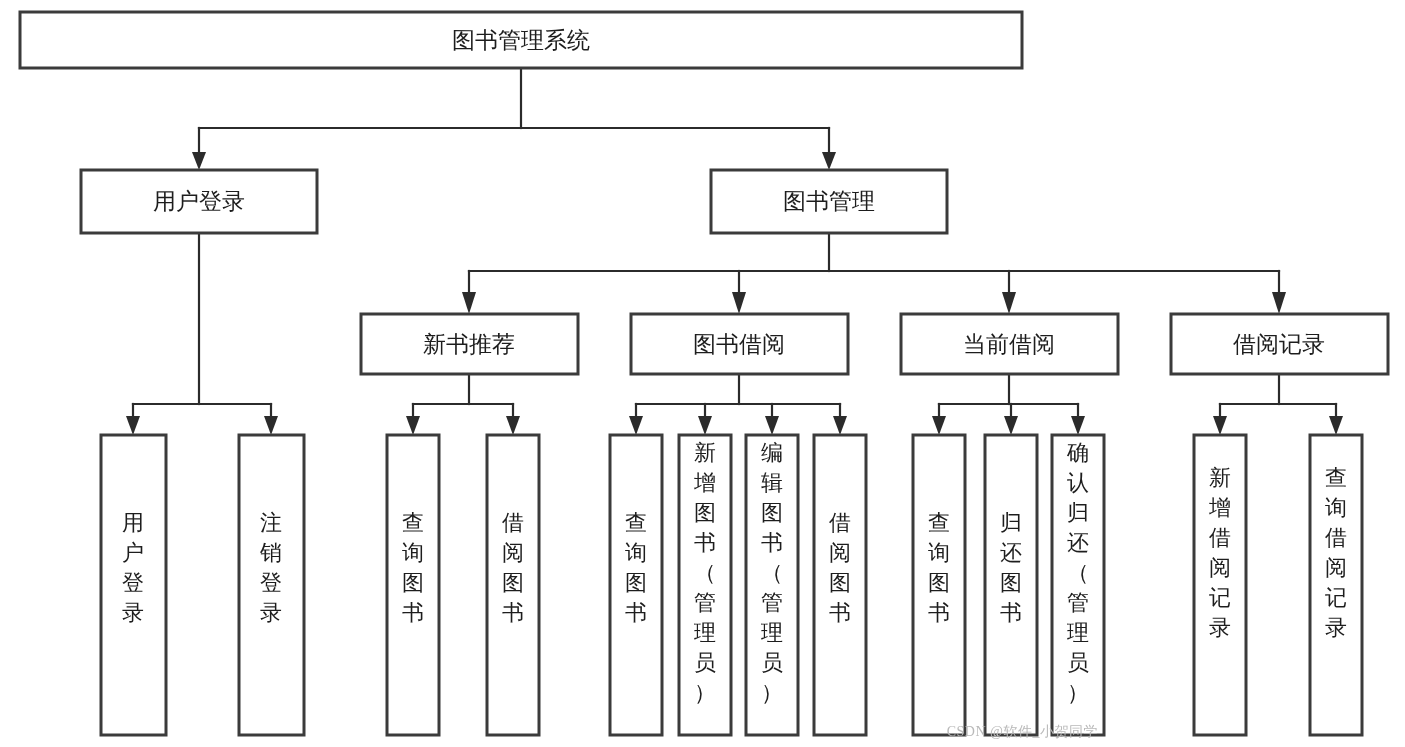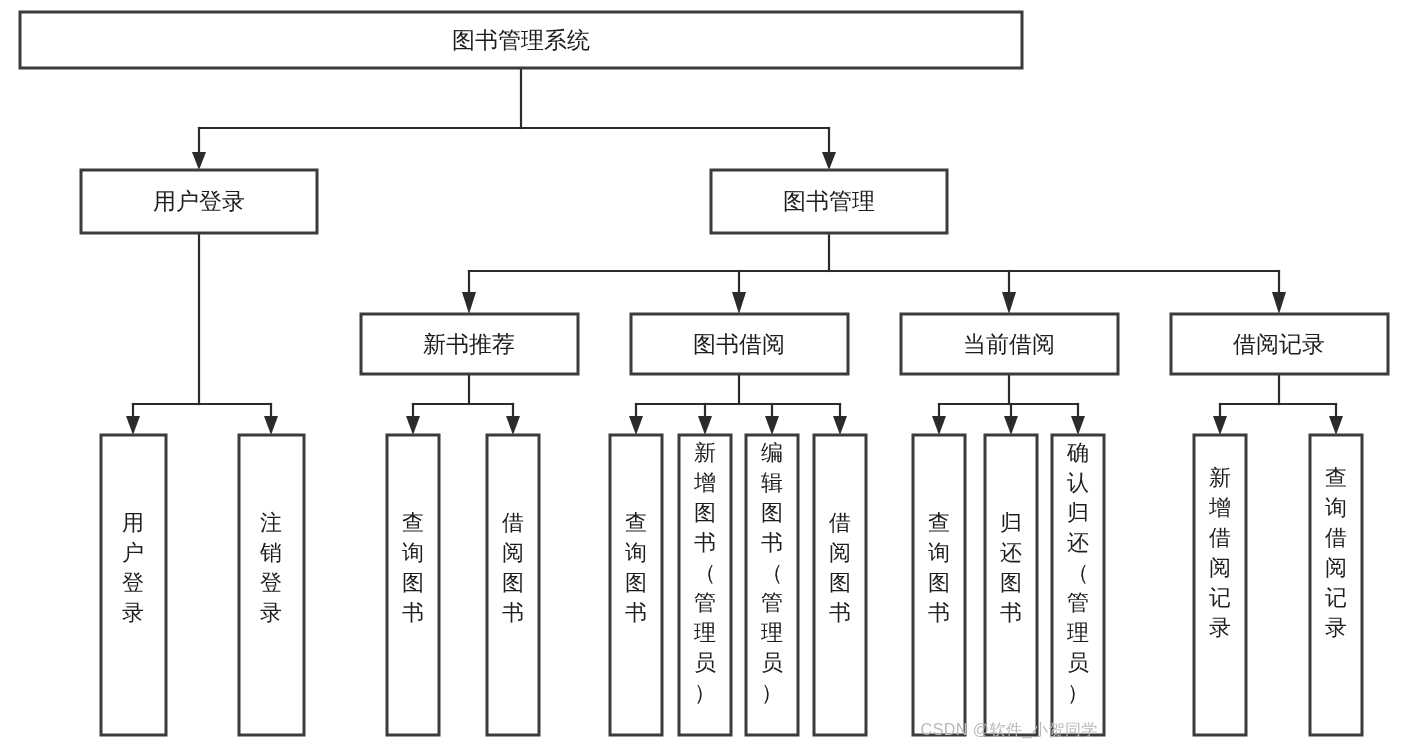--- a/index.html
+++ b/index.html
@@ -51,22 +51,22 @@
   .leaf-label-v {
     font-family: "DejaVu Sans", "Liberation Sans", sans-serif;
     font-size: 22px;
     fill: #1d1d1d;
     text-anchor: middle;
   }
   .watermark-text {
     position: absolute;
     right: 14px;
     bottom: 6px;
-    font-family: Liberation Sans, sans-serif;
-    font-size: 16px;
+    font-family: Liberation Serif, serif;
+    font-size: 14px;
     color: #b9b9b9;
     letter-spacing: 0.5px;
     white-space: nowrap;
     user-select: none;
   }
 </style>
 </head>
 <body>
 
 <div id="diagram-root">

